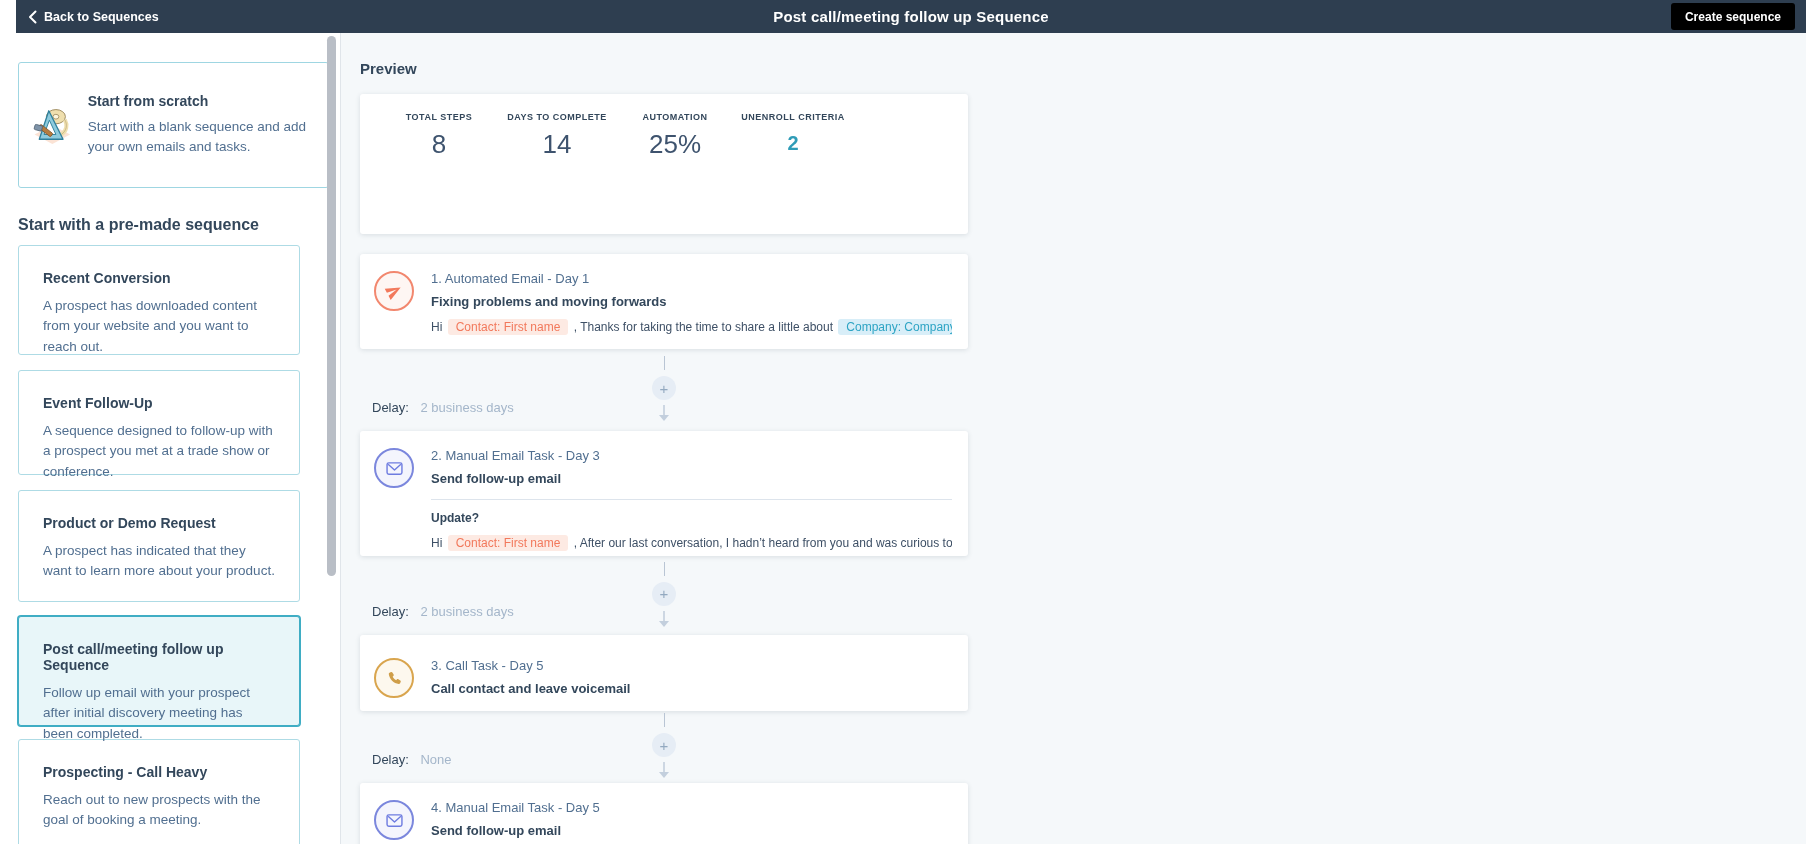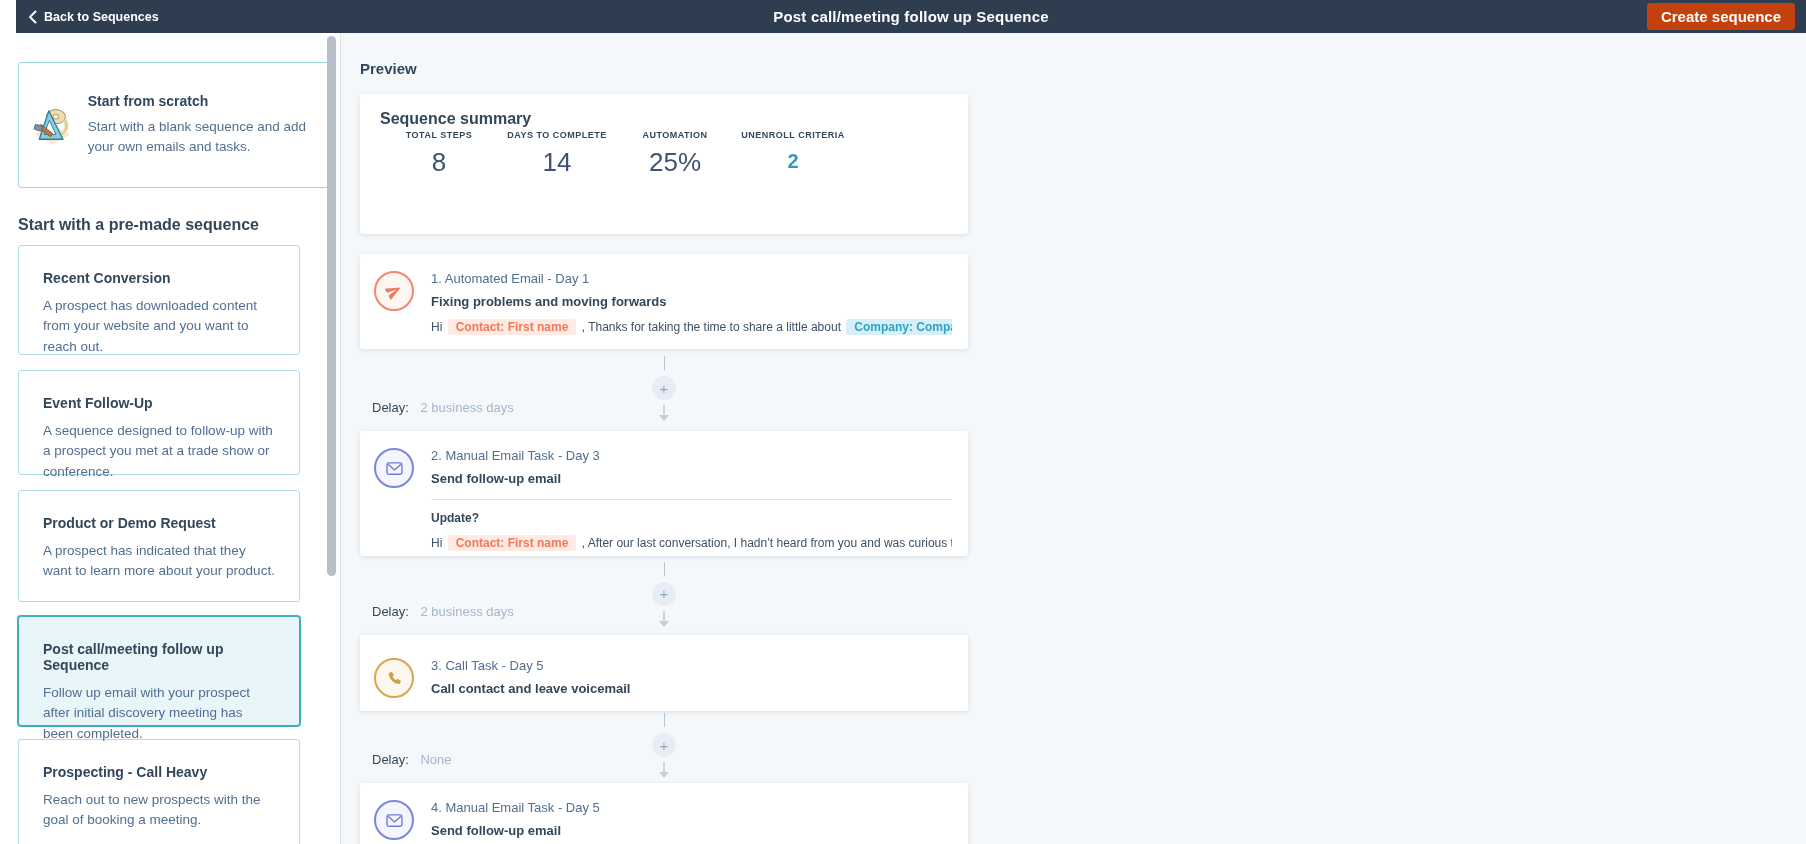--- a/index.html
+++ b/index.html
@@ -7,22 +7,22 @@
     font-family:"Liberation Sans","DejaVu Sans",sans-serif; }
 
   
   .topbar { position:relative; height:33px; background:#2e3e50; display:flex;
     align-items:center; color:#fff;margin-left:16px; }
   .back-link { display:flex; align-items:center; gap:7px; margin-left:12px;
     font-size:12.5px; font-weight:700; cursor:pointer; z-index:2; }
   .topbar-title { position:absolute; left:0; right:0; text-align:center;
     font-size:15px; font-weight:600; letter-spacing:.2px; }
   .create-btn { position:absolute; right:11px; top:3px; height:27px; padding:0 14px;
-    background:#c2410c; color:#fff; border:none; border-radius:3px;
-    font-family:inherit; font-size:15px; font-weight:700; cursor:pointer; }
+    background:#000000; color:#fff; border:none; border-radius:3px;
+    font-family:inherit; font-size:12px; font-weight:700; cursor:pointer; }
 
   
   .layout { display:flex; height:811px; }
 
   
   .sidebar { position:relative; width:341px; flex:0 0 341px; background:#fff;
     border-right:1px solid #e0e5ea; padding:29px 41px 0 18px; overflow:hidden; }
   .scroll-thumb { position:absolute; right:4px; top:3px; width:9px; height:540px;
     background:#b9bec6; border-radius:5px; }
 
@@ -69,21 +69,21 @@
   .ic-send  { border-color:#f2876e; background:#fef6f3; }
   .ic-email { border-color:#7b87dd; background:#f4f5fd; }
   .ic-call  { border-color:#d9a54e; background:#fdf8ee; }
   .step-content { flex:1; min-width:0; padding-top:3px; }
   .step-label { font-size:13px; color:#516f90; }
   .step-title { margin-top:8px; font-size:13px; font-weight:700; color:#33475b; }
   .step-divider { border:none; border-top:1px solid #dde4ec; margin:13px 0 11px; }
   .step-subject { font-size:12px; font-weight:700; color:#33475b; }
   .step-body { margin-top:10px; font-size:12px; color:#3e5066; white-space:nowrap;
     overflow:hidden; }
-  .token { display:inline-block; padding:1px 8px; border-radius:3px; margin:0 2px;font-weight:bold; }
+  .token { display:inline-block; padding:1px 8px; border-radius:3px; margin:0 2px; }
   .token-contact { color:#f2795c; background:#fdeae3; }
   .token-company { color:#2da4c4; background:#d8eef8; }
 
   .gap { position:relative; height:82px; display:flex; flex-direction:column;
     align-items:center; justify-content:center; }
   .gap.short { height:79px; } .gap.shorter { height:72px; }
   .v-line { width:1px; height:14px; background:#b9c5d4; }
   .plus-btn { width:24px; height:24px; margin:6px 0 4px; border-radius:50%;
     background:#e6edf5; border:none; color:#93a9c0; font-size:15px; line-height:1;
     cursor:pointer; font-family:inherit; }
@@ -155,21 +155,20 @@
     </div>
 
     <div class="scroll-thumb"></div>
   </aside>
 
   <main class="main">
     <div class="content">
       <h3 class="preview-heading">Preview</h3>
 
       <section class="card summary-card">
-        <div class="summary-title">Sequence summary</div>
         <div class="stats-row">
           <div class="stat">
             <div class="stat-label">TOTAL STEPS</div>
             <div class="stat-value">8</div>
           </div>
           <div class="stat">
             <div class="stat-label">DAYS TO COMPLETE</div>
             <div class="stat-value">14</div>
           </div>
           <div class="stat">

